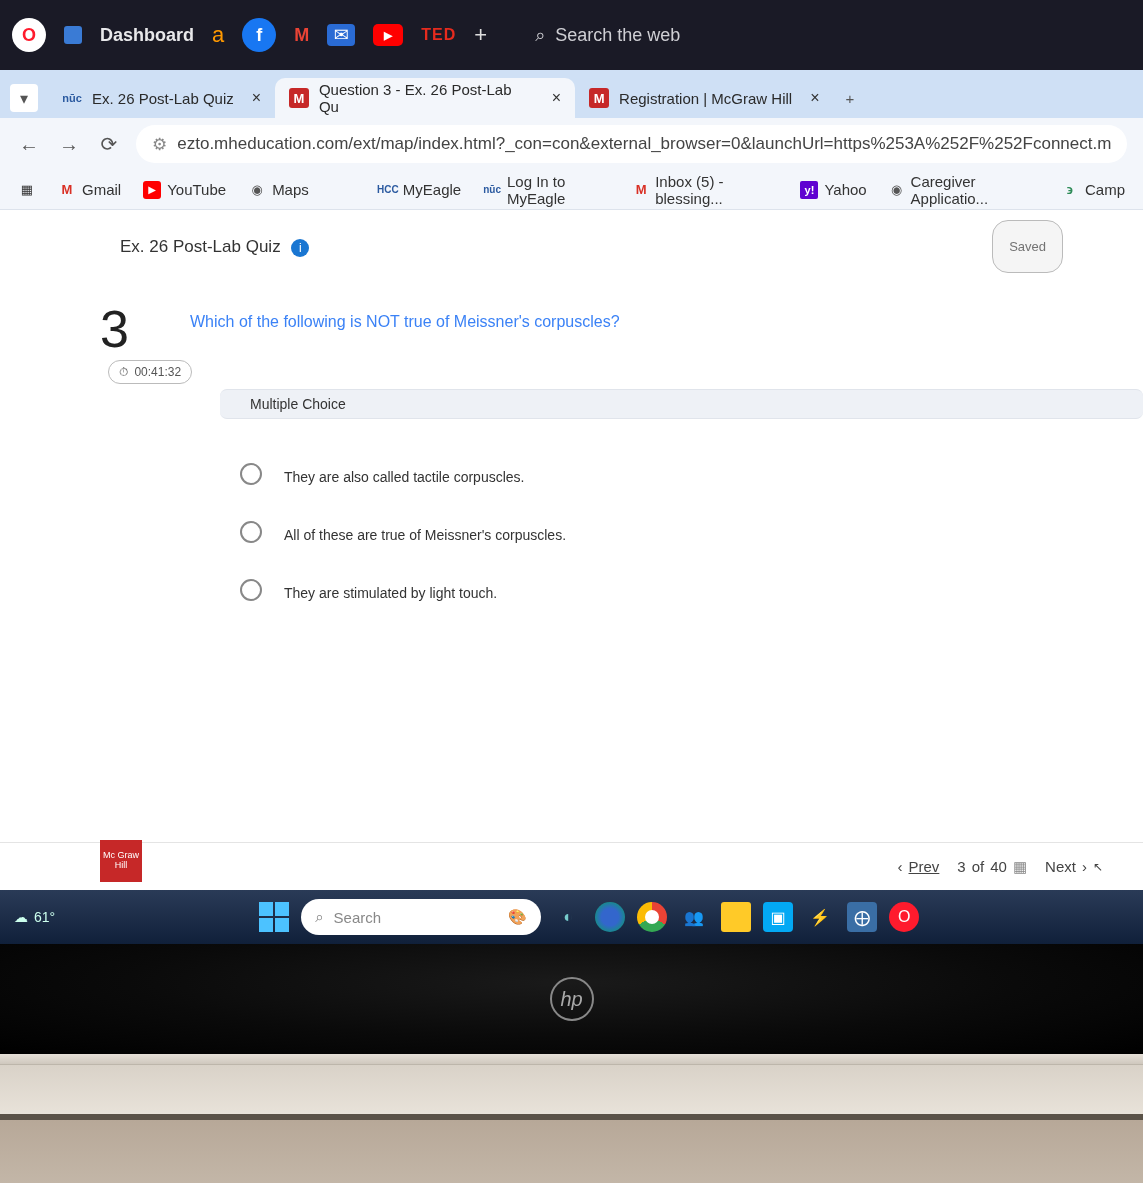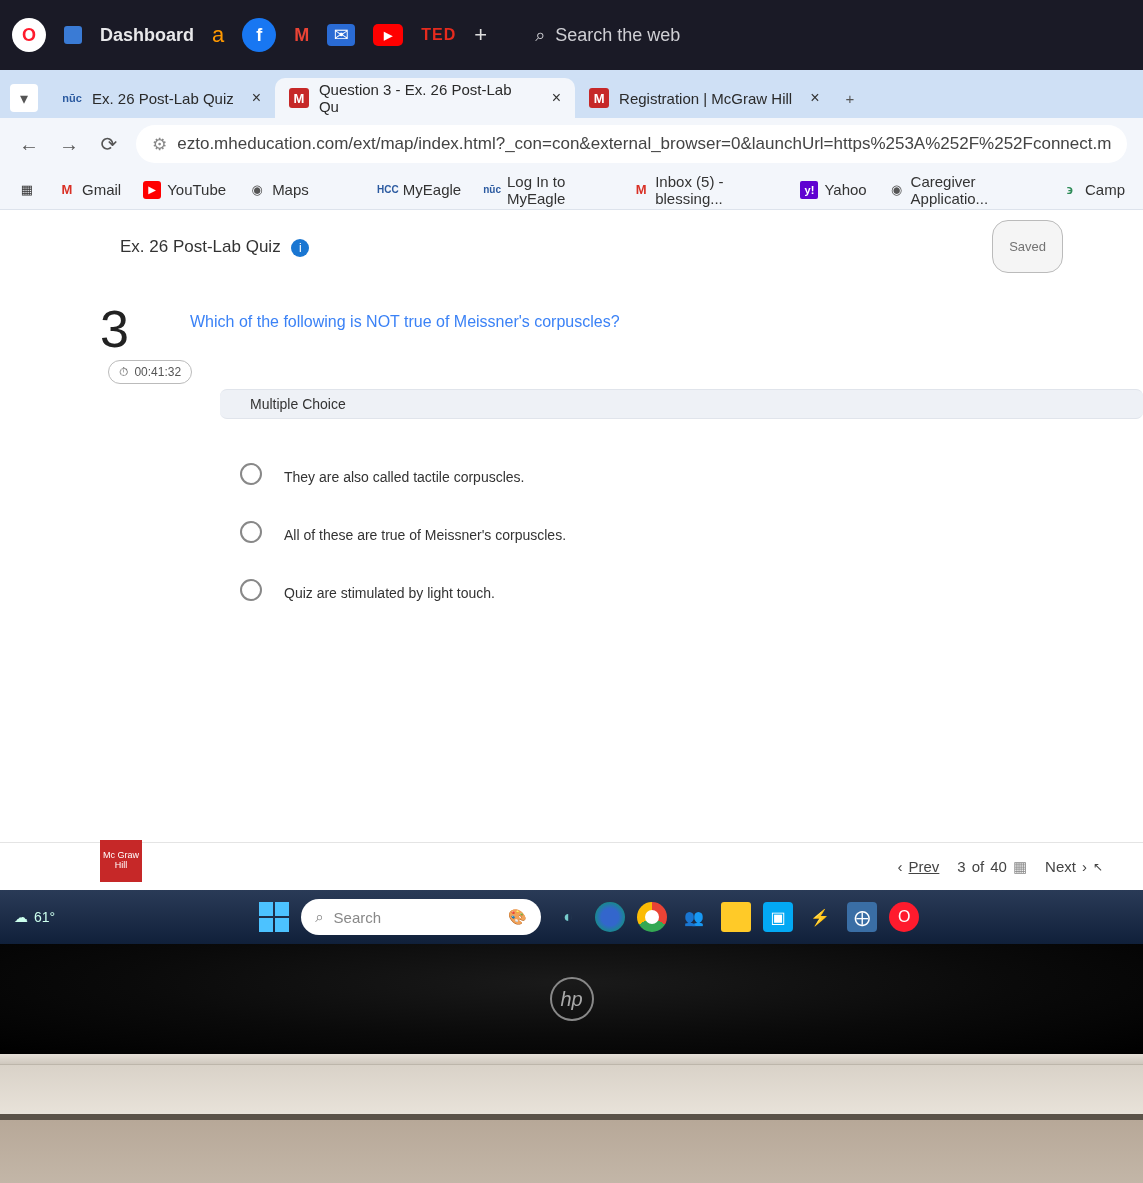--- a/index.html
+++ b/index.html
@@ -293,21 +293,21 @@
     <div class="option">
       <div class="radio"></div>
       <div class="opttext">They are also called tactile corpuscles.</div>
     </div>
     <div class="option">
       <div class="radio"></div>
       <div class="opttext">All of these are true of Meissner's corpuscles.</div>
     </div>
     <div class="option">
       <div class="radio"></div>
-      <div class="opttext">Quiz are stimulated by light touch.</div>
+      <div class="opttext">They are stimulated by light touch.</div>
     </div>
   </div>
 
   <div class="quiz-footer">
     <div class="mhlogo">Mc Graw Hill</div>
     <div class="navbtn">
       <span>‹</span>
       <span class="prev">Prev</span>
     </div>
     <div class="counter">

